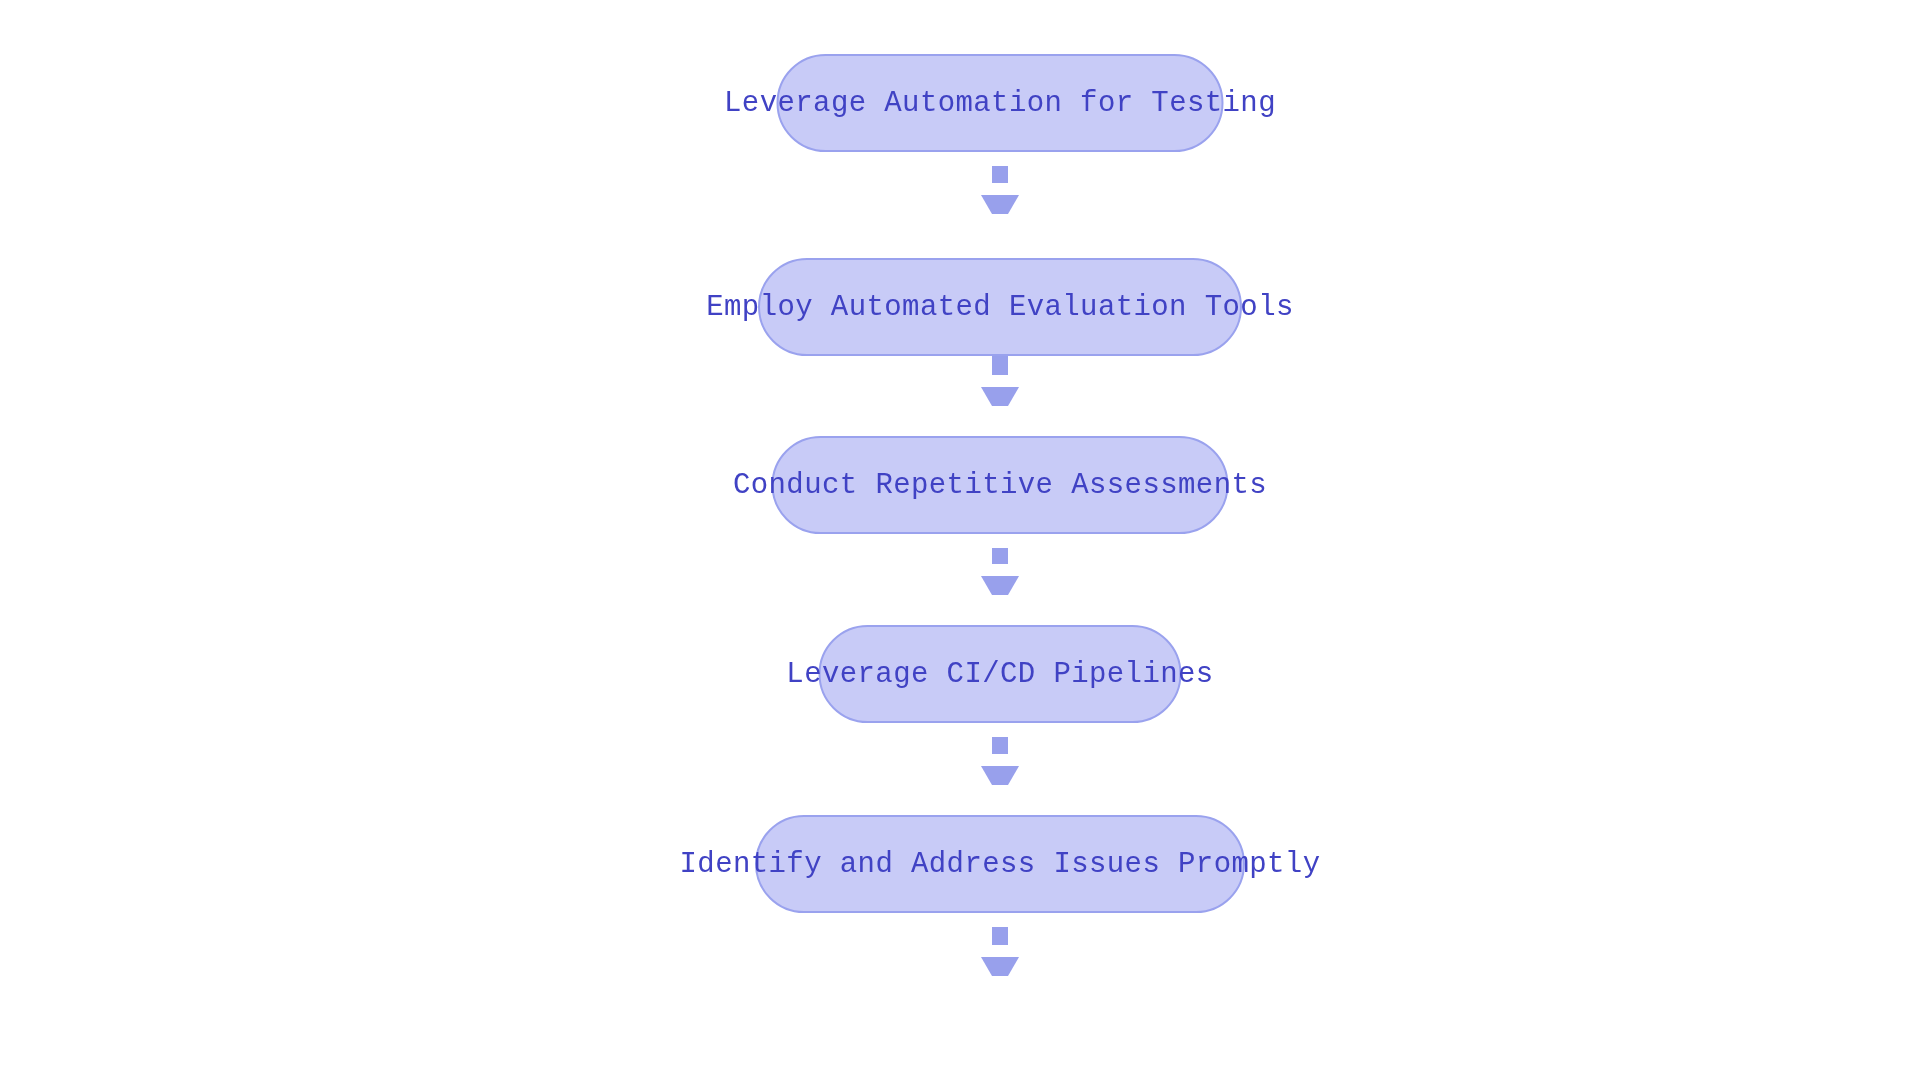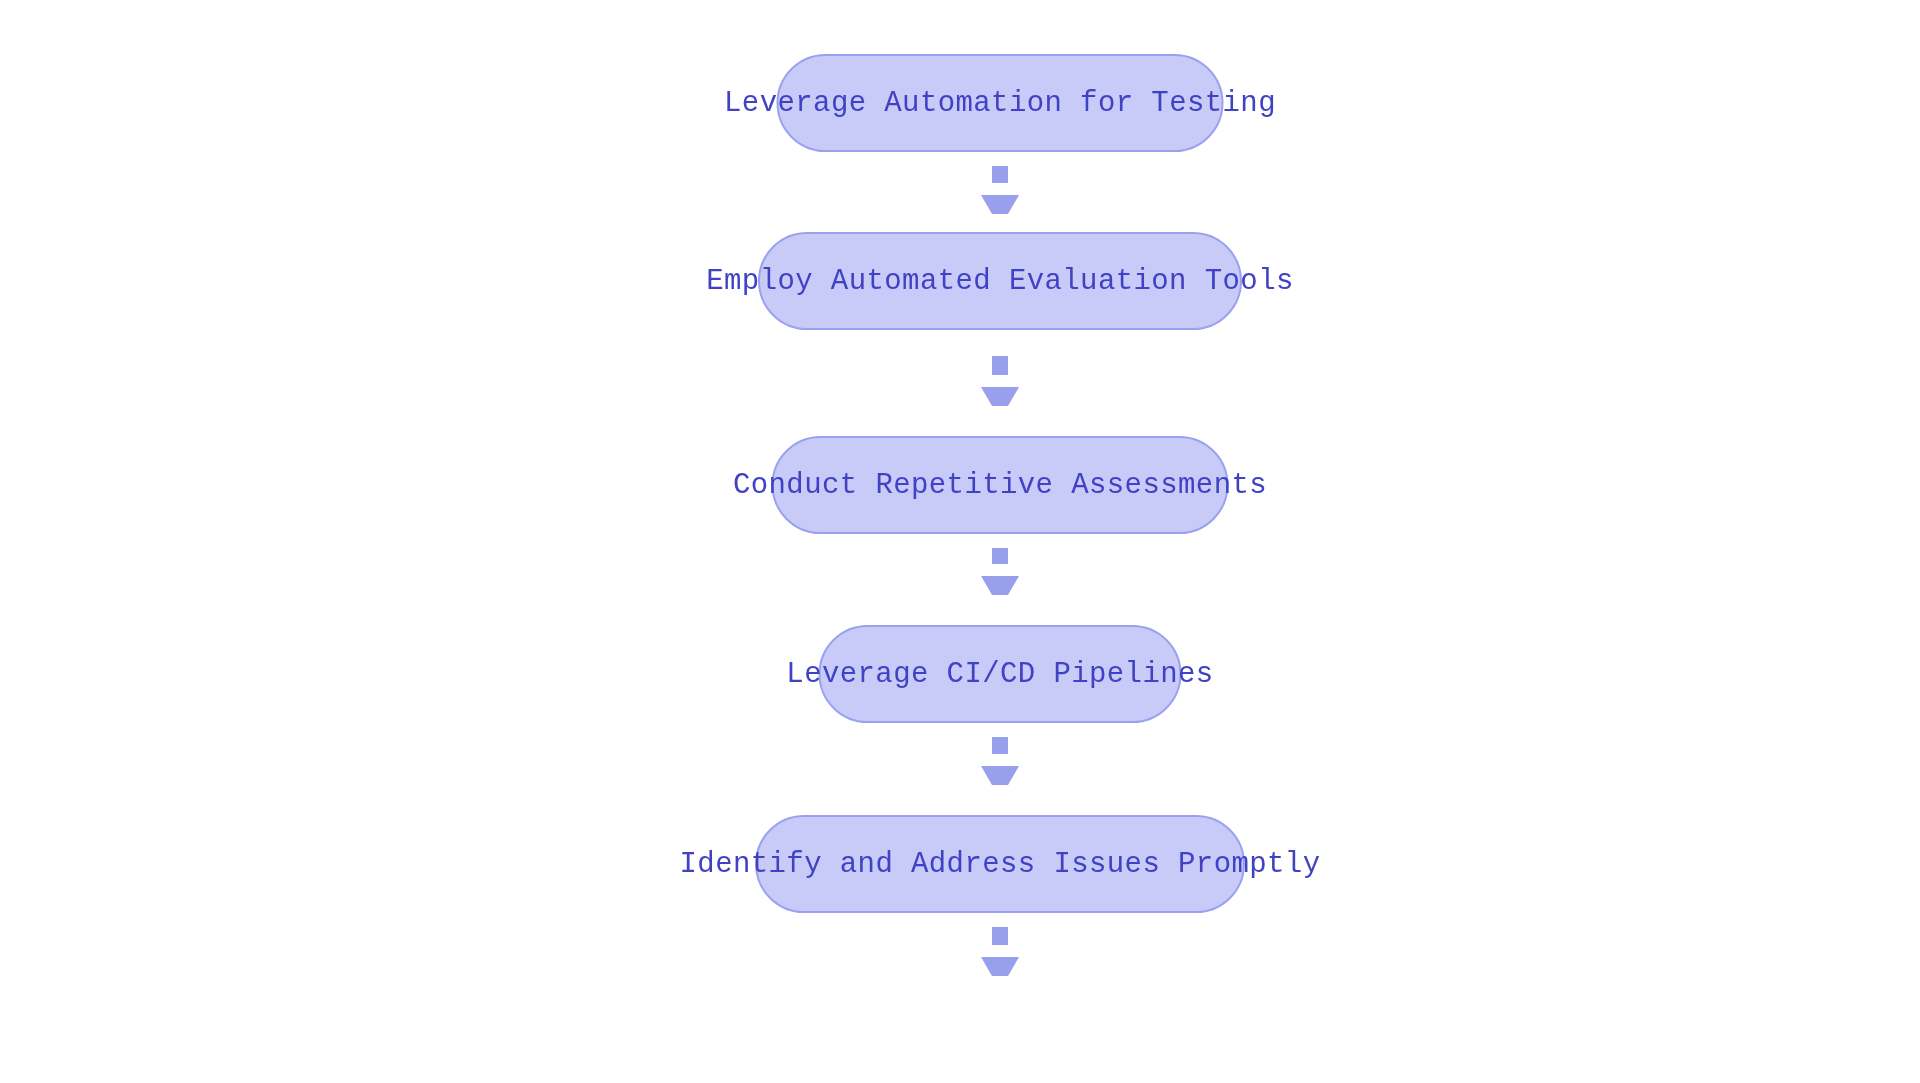--- a/index.html
+++ b/index.html
@@ -35,21 +35,21 @@
     align-items: center;
     justify-content: center;
   }
   .node span {
     color: var(--node-text);
     font-size: 29px;
     letter-spacing: 0.4px;
     white-space: nowrap;
   }
   .n1 { top: 14px;  width: 447px; }
-  .n2 { top: 192px; width: 484px; }
+  .n2 { top: 218px; width: 484px; }
   .n3 { top: 396px; width: 457px; text-align: center; }
   .n4 { top: 585px; width: 363px; }
   .n5 { top: 775px; width: 490px; text-align: right; }
   .n6 { top: 966px; width: 455px; }
   .arrow {
     position: absolute;
     left: 50%;
     transform: translateX(-50%);
     display: flex;
     flex-direction: column;

